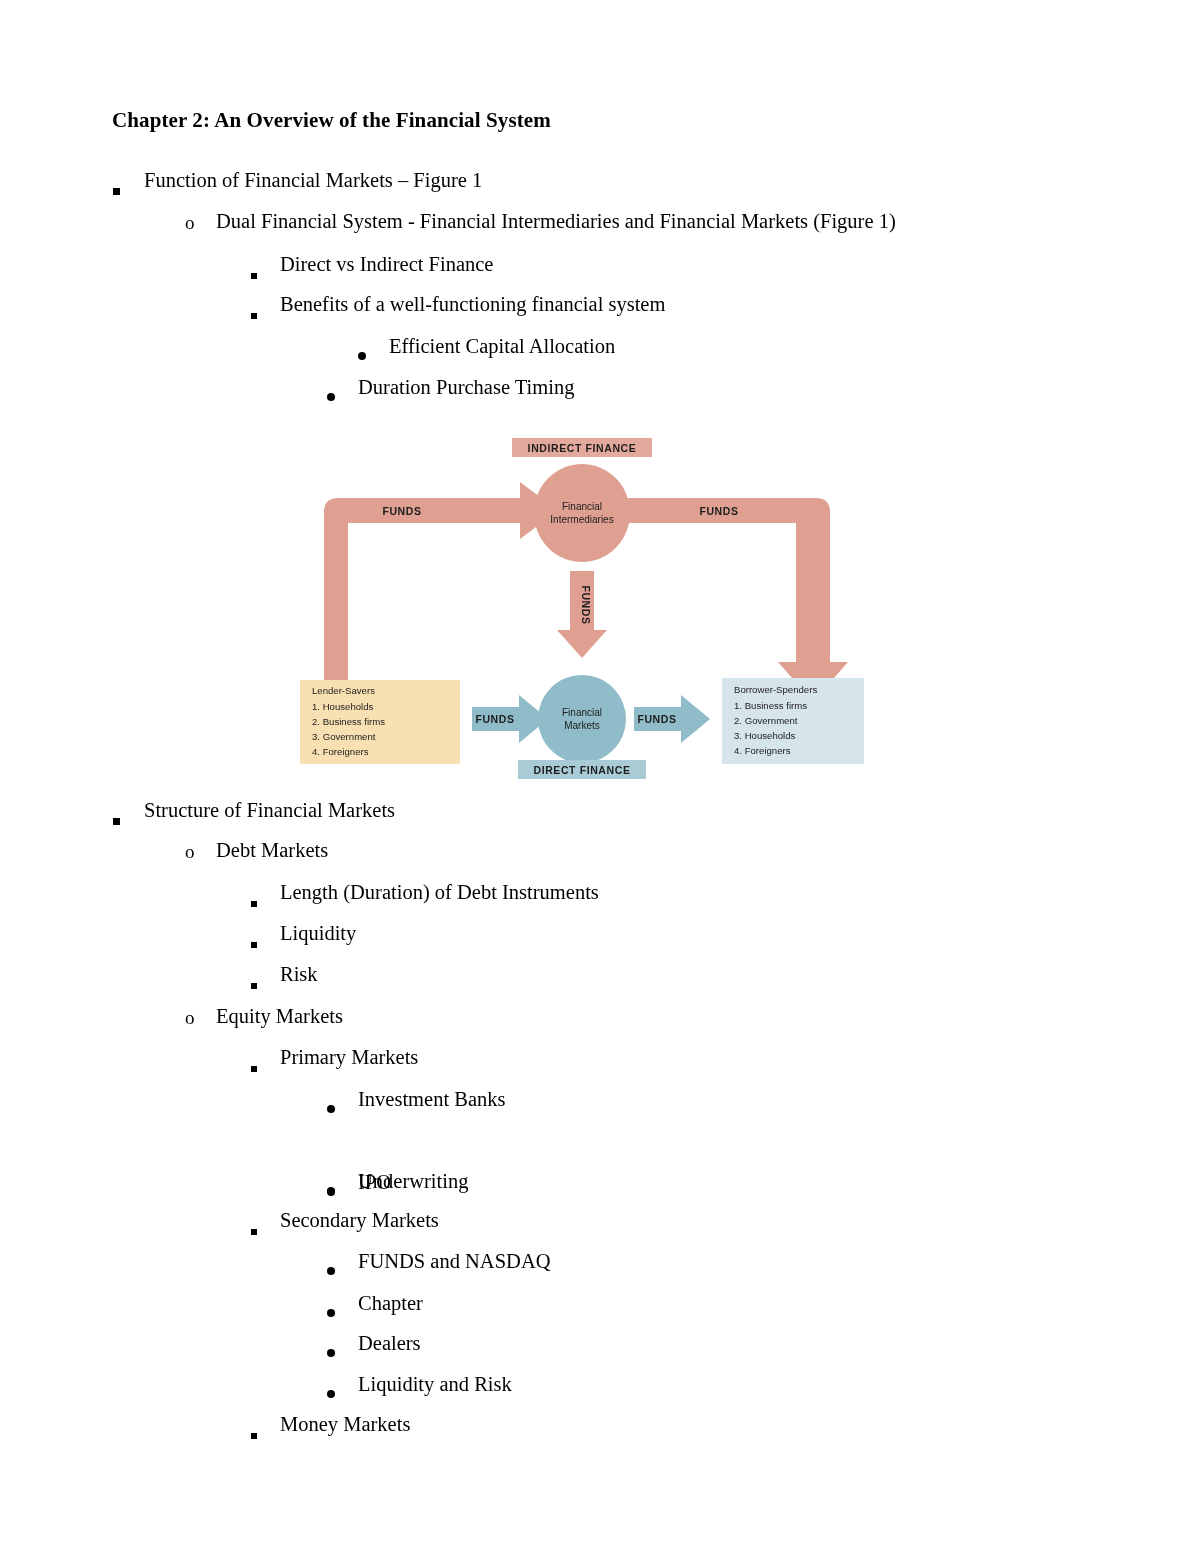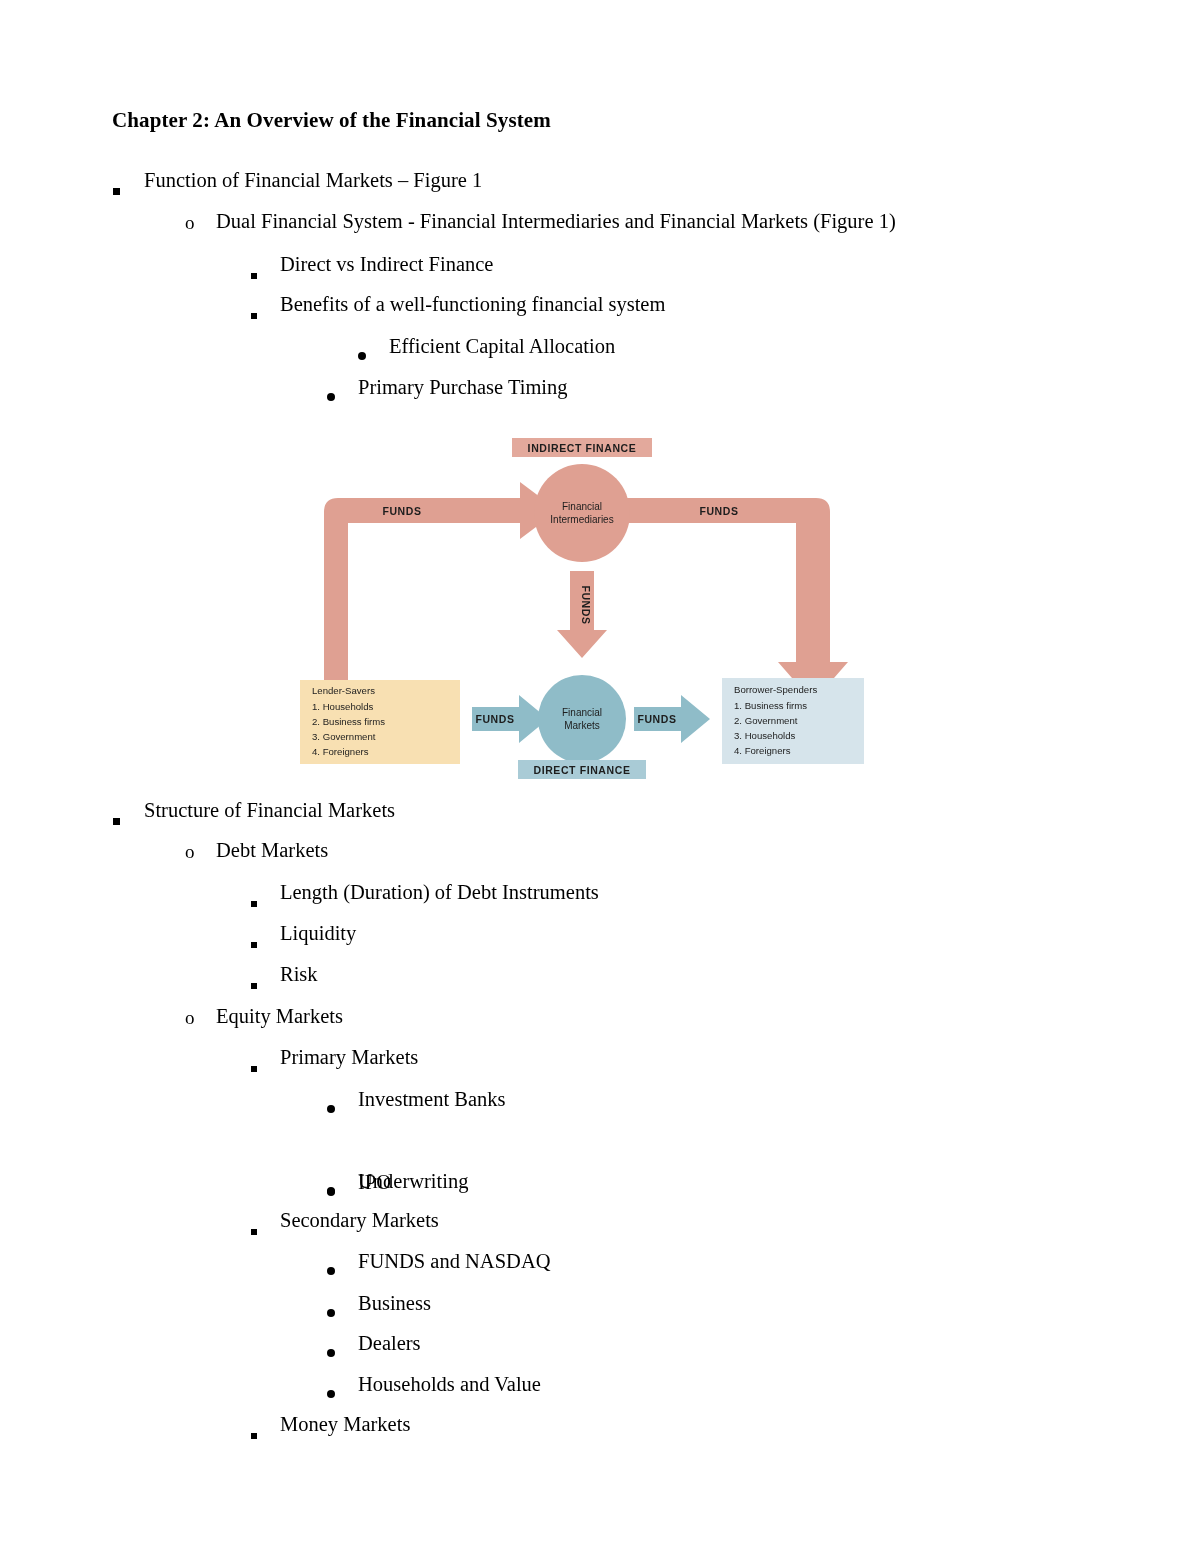--- a/index.html
+++ b/index.html
@@ -139,36 +139,36 @@
 <div class="page">
 
   <div class="doc-title">Chapter 2: An Overview of the Financial System</div>
 
   <div class="outline" id="outline-root">
       <div class="oline lvl1" style="top: 168px;"><span class="bullet"><span class="bul-square"></span></span><span class="otext">Function of Financial Markets – Figure 1</span></div>
       <div class="oline lvl2" style="top: 209px;"><span class="bullet"><span class="bul-o">o</span></span><span class="otext">Dual Financial System - Financial Intermediaries and Financial Markets (Figure 1)</span></div>
       <div class="oline lvl3" style="top: 252px;"><span class="bullet"><span class="bul-square-sm"></span></span><span class="otext">Direct vs Indirect Finance</span></div>
       <div class="oline lvl3" style="top: 292px;"><span class="bullet"><span class="bul-square-sm"></span></span><span class="otext">Benefits of a well-functioning financial system</span></div>
       <div class="oline lvl4" style="top: 334px; margin-left: 31px;"><span class="bullet"><span class="bul-dot"></span></span><span class="otext">Efficient Capital Allocation</span></div>
-      <div class="oline lvl4" style="top: 375px;"><span class="bullet"><span class="bul-dot"></span></span><span class="otext">Primary Purchase Timing</span></div>
+      <div class="oline lvl4" style="top: 375px;"><span class="bullet"><span class="bul-dot"></span></span><span class="otext">Duration Purchase Timing</span></div>
       <div class="oline lvl1" style="top: 798px;"><span class="bullet"><span class="bul-square"></span></span><span class="otext">Structure of Financial Markets</span></div>
       <div class="oline lvl2" style="top: 838px;"><span class="bullet"><span class="bul-o">o</span></span><span class="otext">Debt Markets</span></div>
       <div class="oline lvl3" style="top: 880px;"><span class="bullet"><span class="bul-square-sm"></span></span><span class="otext">Length (Duration) of Debt Instruments</span></div>
       <div class="oline lvl3" style="top: 921px;"><span class="bullet"><span class="bul-square-sm"></span></span><span class="otext">Liquidity</span></div>
       <div class="oline lvl3" style="top: 962px; text-align: right;"><span class="bullet"><span class="bul-square-sm"></span></span><span class="otext">Risk</span></div>
       <div class="oline lvl2" style="top: 1004px;"><span class="bullet"><span class="bul-o">o</span></span><span class="otext">Equity Markets</span></div>
       <div class="oline lvl3" style="top: 1045px;"><span class="bullet"><span class="bul-square-sm"></span></span><span class="otext">Primary Markets</span></div>
       <div class="oline lvl4" style="top: 1087px;"><span class="bullet"><span class="bul-dot"></span></span><span class="otext">Investment Banks</span></div>
       <div class="oline lvl4" style="top: 1170px;"><span class="bullet"><span class="bul-dot"></span></span><span class="otext">IPO</span></div>
       <div class="oline lvl4" style="top: 1169px; text-align: right;"><span class="bullet"><span class="bul-dot"></span></span><span class="otext">Underwriting</span></div>
       <div class="oline lvl3" style="top: 1208px;"><span class="bullet"><span class="bul-square-sm"></span></span><span class="otext">Secondary Markets</span></div>
       <div class="oline lvl4" style="top: 1249px;"><span class="bullet"><span class="bul-dot"></span></span><span class="otext">FUNDS and NASDAQ</span></div>
-      <div class="oline lvl4" style="top: 1291px;"><span class="bullet"><span class="bul-dot"></span></span><span class="otext">Business</span></div>
+      <div class="oline lvl4" style="top: 1291px;"><span class="bullet"><span class="bul-dot"></span></span><span class="otext">Chapter</span></div>
       <div class="oline lvl4" style="top: 1331px;"><span class="bullet"><span class="bul-dot"></span></span><span class="otext">Dealers</span></div>
-      <div class="oline lvl4" style="top: 1372px;"><span class="bullet"><span class="bul-dot"></span></span><span class="otext">Households and Value</span></div>
+      <div class="oline lvl4" style="top: 1372px;"><span class="bullet"><span class="bul-dot"></span></span><span class="otext">Liquidity and Risk</span></div>
       <div class="oline lvl3" style="top: 1412px;"><span class="bullet"><span class="bul-square-sm"></span></span><span class="otext">Money Markets</span></div>
     </div>
 
   <div class="figure">
     <svg class="fig-svg" viewBox="0 0 600 360" xmlns="http://www.w3.org/2000/svg">
       <defs></defs>
 
       <rect x="230" y="8" width="140" height="19" fill="#E3A99C"></rect>
       <text class="fig-label fig-label-band" x="300" y="21.5" text-anchor="middle" id="lbl-indirect">INDIRECT FINANCE</text>
 

